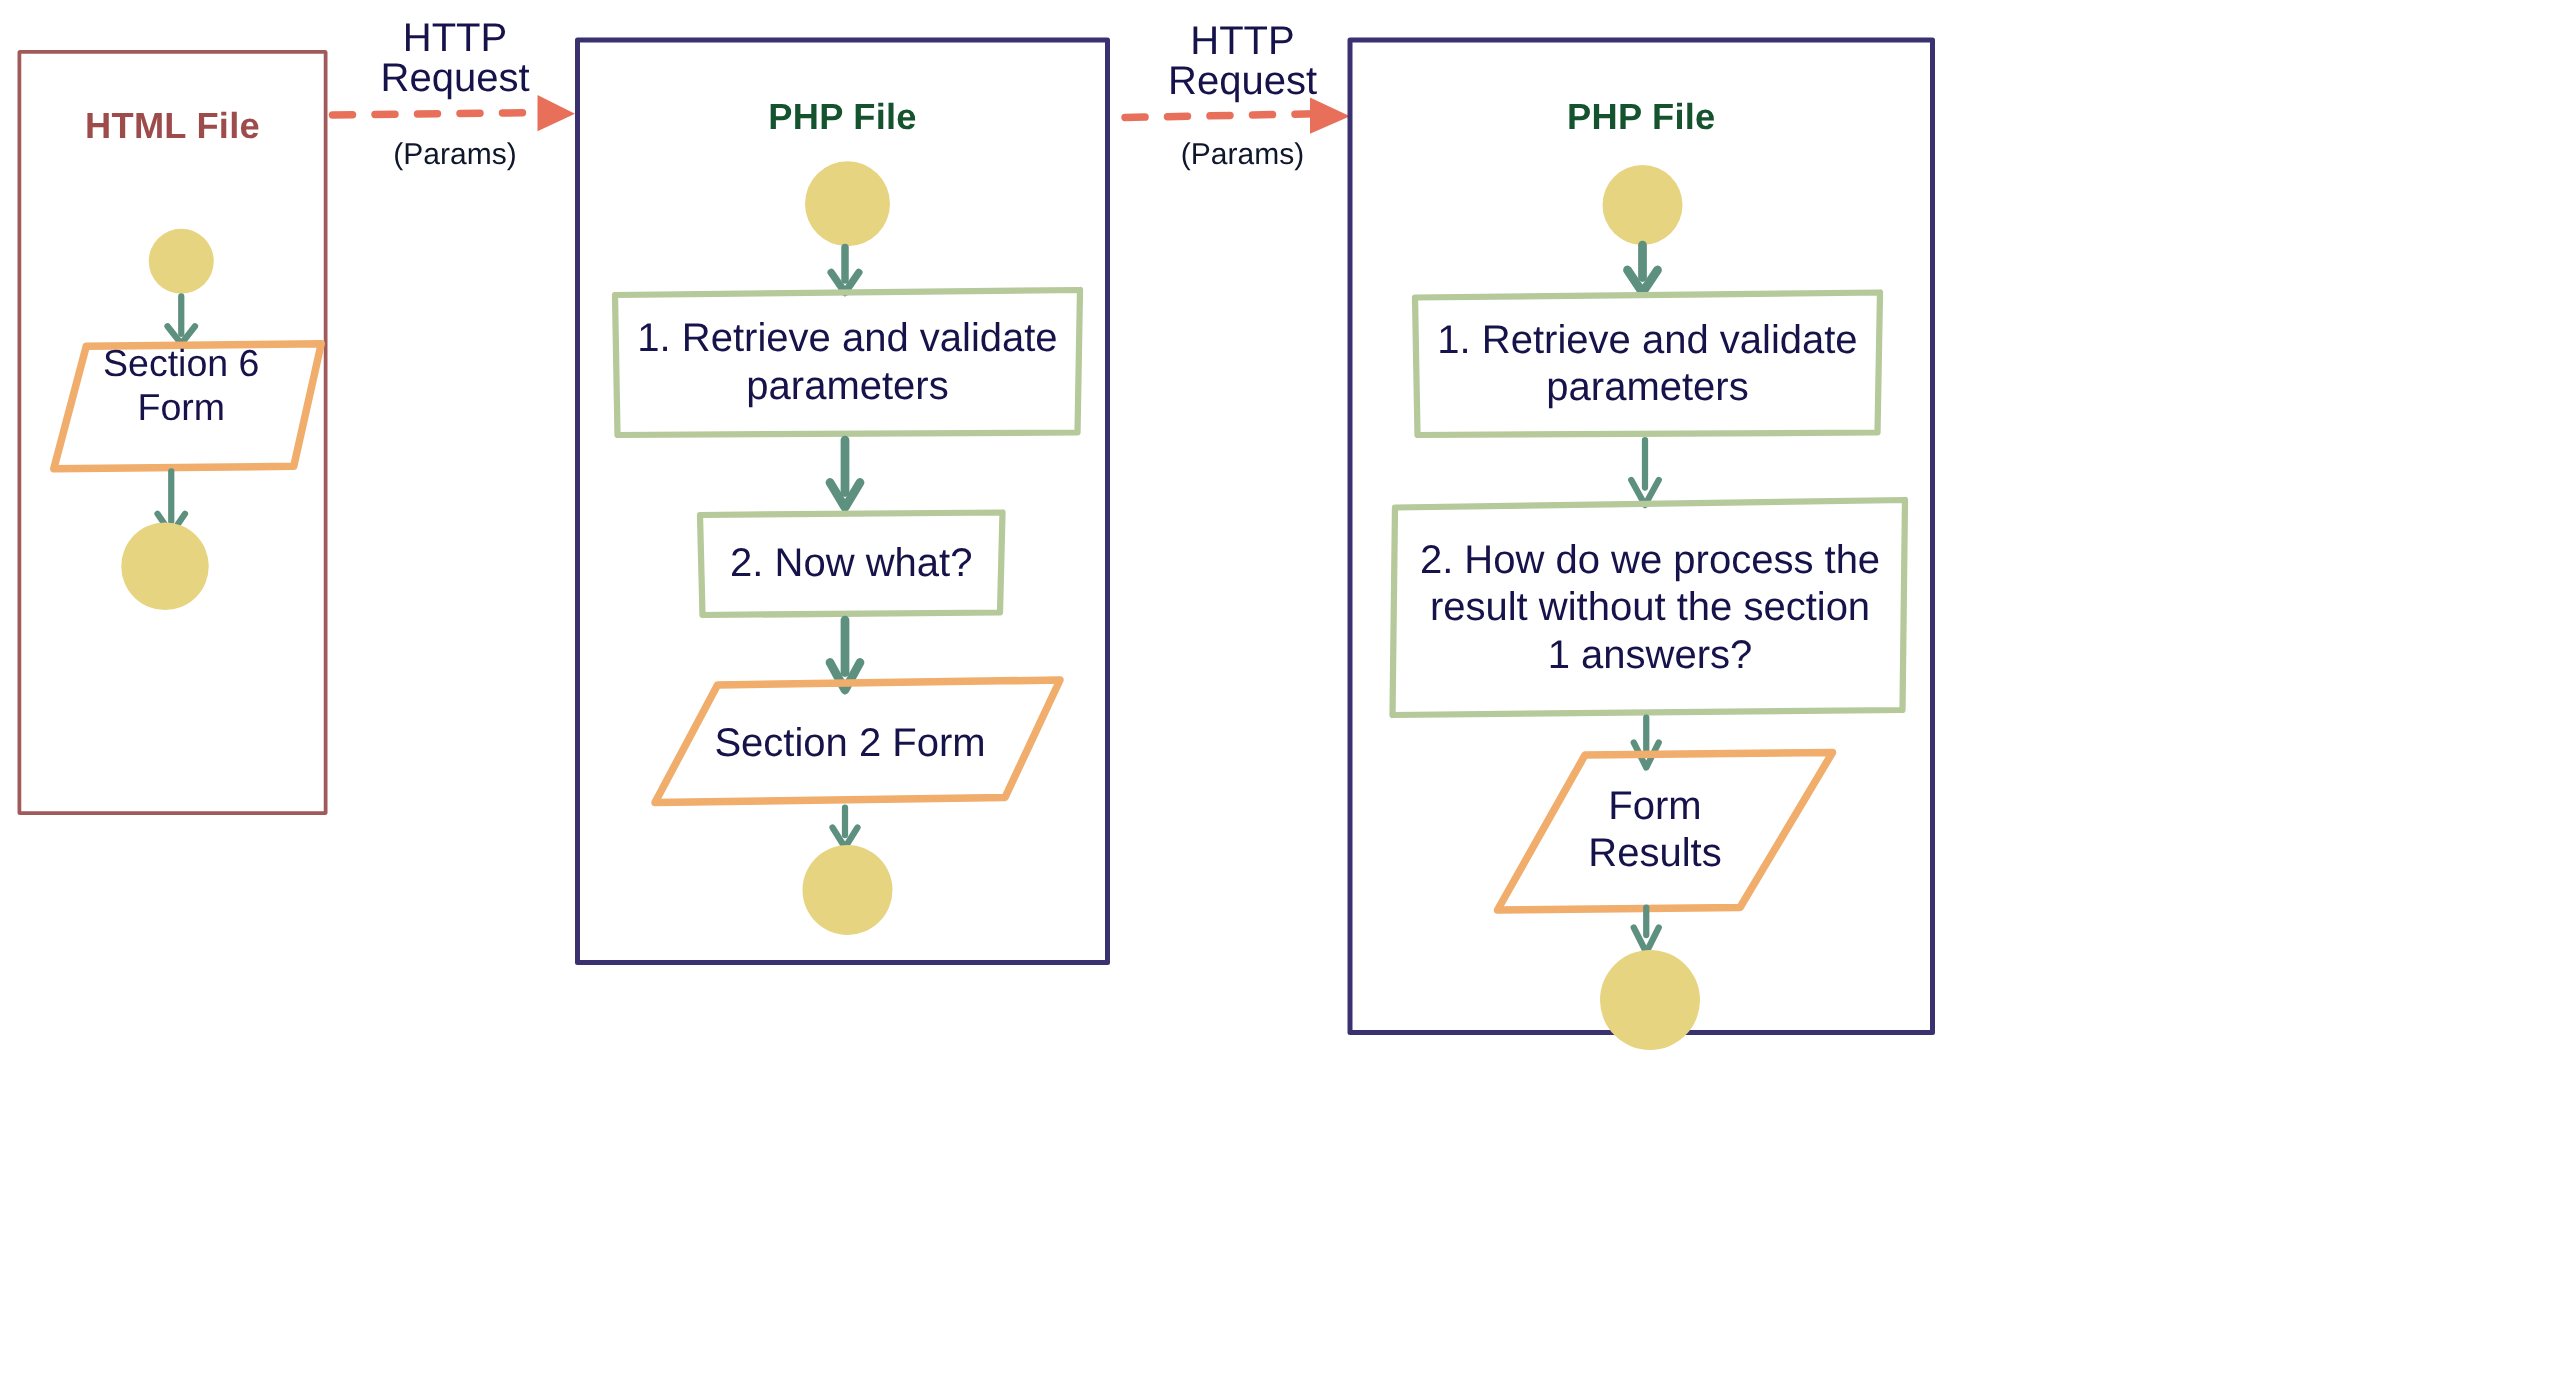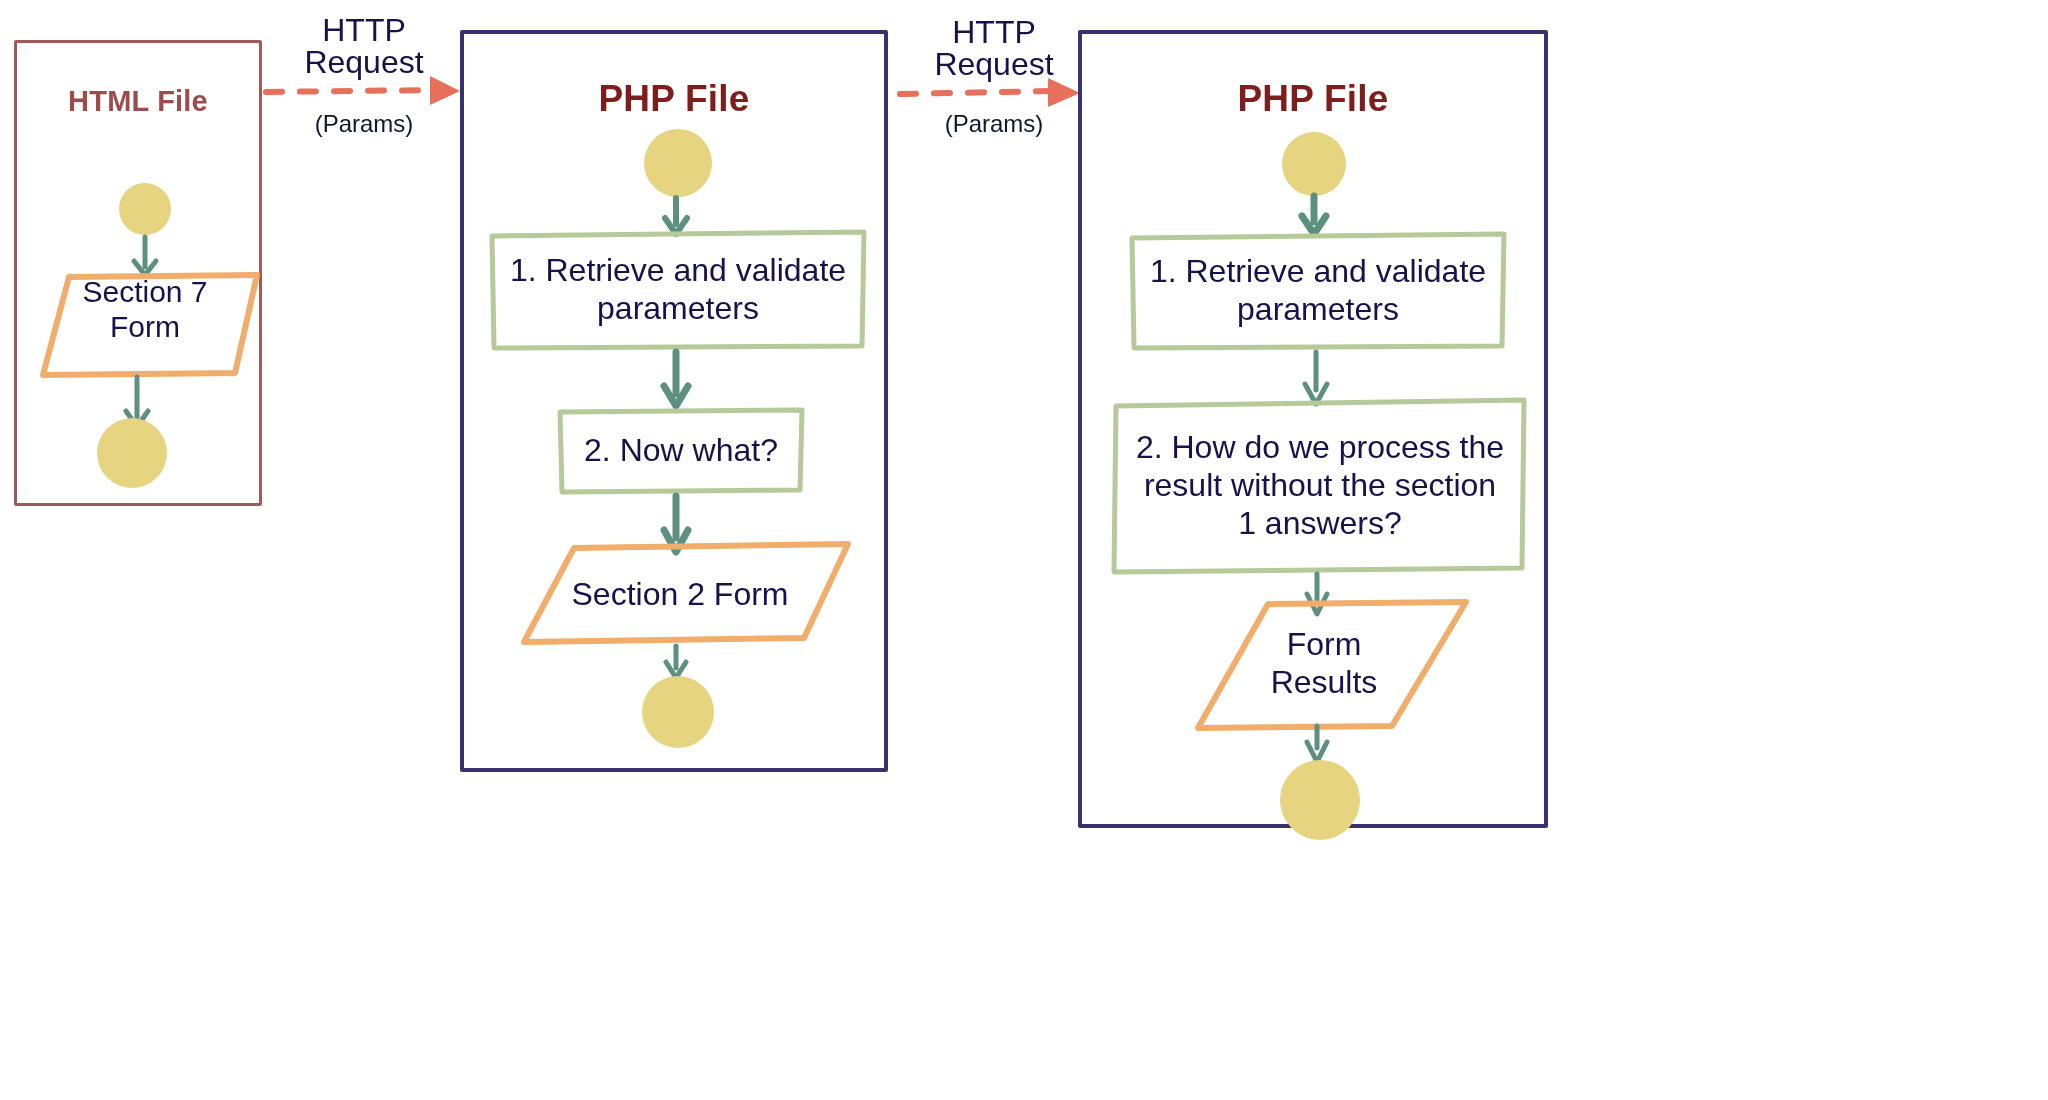--- a/index.html
+++ b/index.html
@@ -26,21 +26,21 @@
   
   .panel {
     position: absolute;
     background: #ffffff;
     box-sizing: border-box;
   }
   .panel-html {
     left: 14px;
     top: 40px;
     width: 248px;
-    height: 466px;
+    height: 612px;
     border: 3px solid #a15a5a;
     border-radius: 2px;
   }
   .panel-php-mid {
     left: 460px;
     top: 30px;
     width: 428px;
     height: 742px;
     border: 4px solid #3a3170;
     border-radius: 2px;
@@ -62,22 +62,22 @@
     font-weight: bold;
     letter-spacing: 0.2px;
   }
   .title-html {
     top: 42px;
     font-size: 29px;
     color: #9d4b4b;
   }
   .title-php {
     top: 44px;
-    font-size: 37px;
-    color: #7f1d1d;
+    font-size: 29px;
+    color: #14532d;
   }
 
   
   .node-label {
     color: #16124a;
     text-align: center;
     line-height: 1.18;
     white-space: pre-line;
     pointer-events: none;
   }
@@ -126,21 +126,21 @@
 
     <svg class="flow-svg" style="left:112px; top:192px;" width="36" height="48">
       <path d="M16 2 L16 32" stroke="#5e9080" stroke-width="5" stroke-linecap="round" fill="none"></path>
       <path d="M5 26 L16 40 L27 26" stroke="#5e9080" stroke-width="5" stroke-linecap="round" stroke-linejoin="round" fill="none"></path>
     </svg>
 
     <svg class="flow-svg" style="left:12px; top:196px;" width="230" height="140">
       <path d="M40 38 L228 36 L206 134 L14 136 Z" fill="none" stroke="#f0ad6b" stroke-width="6" stroke-linejoin="round"></path>
     </svg>
     <div class="node" style="left:16px; top:220px; width:224px; height:92px;">
-      <div class="node-label" style="font-size:30px;">Section 7
+      <div class="node-label" style="font-size:30px;">Section 6
 Form</div>
     </div>
 
     <svg class="flow-svg" style="left:104px; top:332px;" width="36" height="62">
       <path d="M16 2 L16 42" stroke="#5e9080" stroke-width="5" stroke-linecap="round" fill="none"></path>
       <path d="M5 36 L16 52 L27 36" stroke="#5e9080" stroke-width="5" stroke-linecap="round" stroke-linejoin="round" fill="none"></path>
     </svg>
 
     <div class="node circle" style="left:80px; top:375px; width:70px; height:70px;"></div>
   </div>

